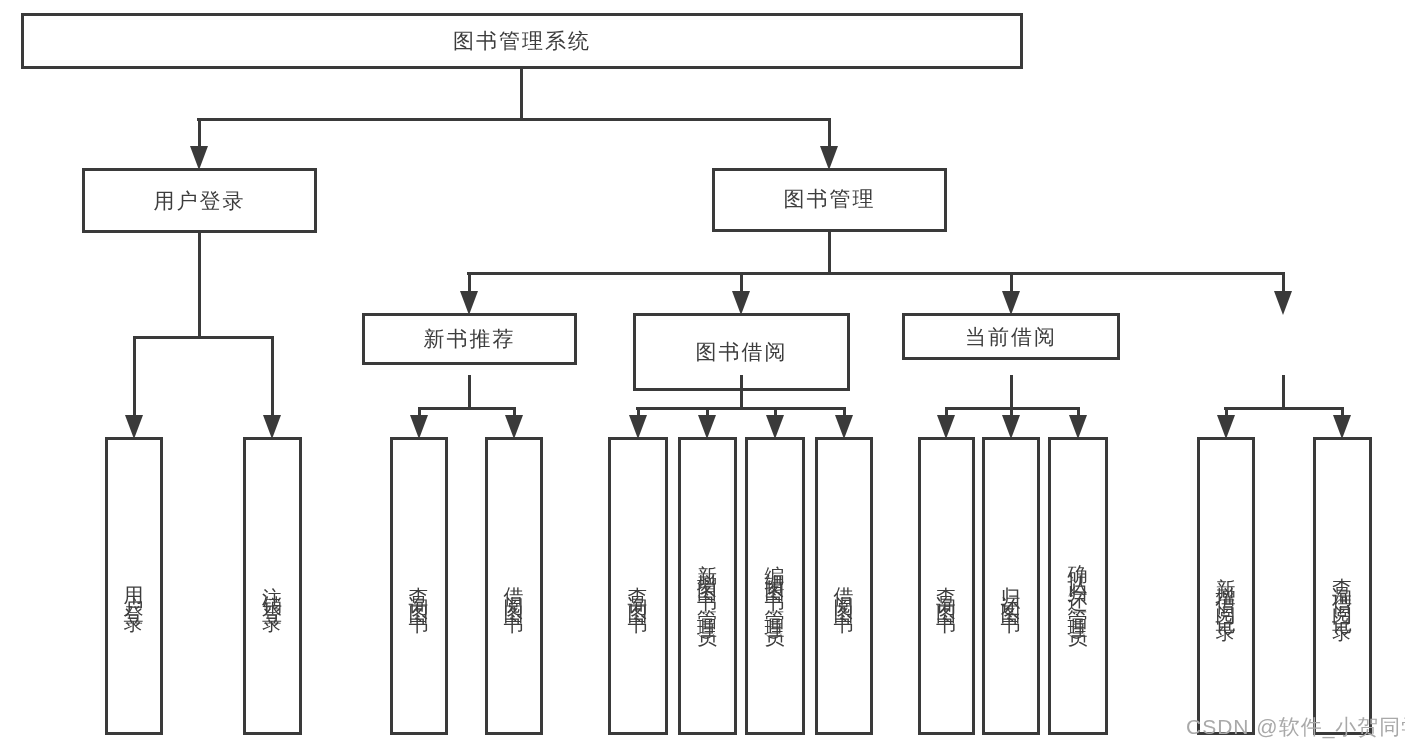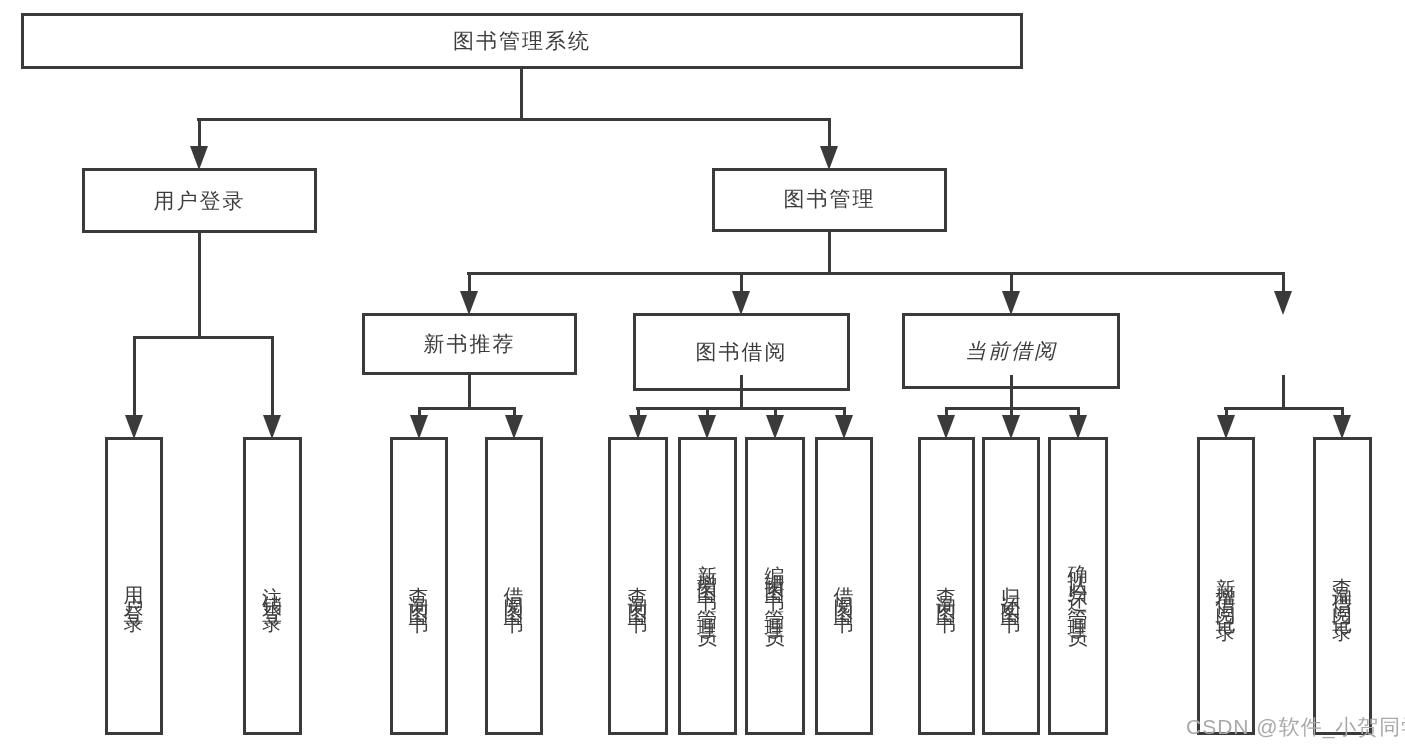--- a/index.html
+++ b/index.html
@@ -81,23 +81,23 @@
   <div class="hline" style="left:467px; top:272px; width:818px;"></div>
   <div class="vline" style="left:468px; top:272px; height:21px;"></div>
   <div class="arrow" style="left:460px; top:291px;"></div>
   <div class="vline" style="left:740px; top:272px; height:21px;"></div>
   <div class="arrow" style="left:732px; top:291px;"></div>
   <div class="vline" style="left:1010px; top:272px; height:21px;"></div>
   <div class="arrow" style="left:1002px; top:291px;"></div>
   <div class="vline" style="left:1282px; top:272px; height:21px;"></div>
   <div class="arrow" style="left:1274px; top:291px;"></div>
 
-  <div class="box hbox" style="left:362px;  top:313px; width:215px; height:62px;">新书推荐</div>
+  <div class="box hbox" style="left:362px;  top:313px; width:215px; height:52px;">新书推荐</div>
   <div class="box hbox" style="left:633px;  top:313px; width:217px; height:78px;">图书借阅</div>
-  <div class="box hbox" style="left:902px;  top:313px; width:218px; height:76px;font-style:italic;">当前借阅</div>
+  <div class="box hbox" style="left:902px;  top:313px; width:218px; height:47px;">当前借阅</div>
 
   <div class="vline" style="left:468px; top:375px; height:35px;"></div>
   <div class="hline" style="left:418px; top:407px; width:98px;"></div>
   <div class="vline" style="left:418px; top:407px; height:10px;"></div>
   <div class="arrow" style="left:410px; top:415px;"></div>
   <div class="vline" style="left:513px; top:407px; height:10px;"></div>
   <div class="arrow" style="left:505px; top:415px;"></div>
 
   <div class="vline" style="left:740px; top:375px; height:35px;"></div>
   <div class="hline" style="left:636px; top:407px; width:210px;"></div>

